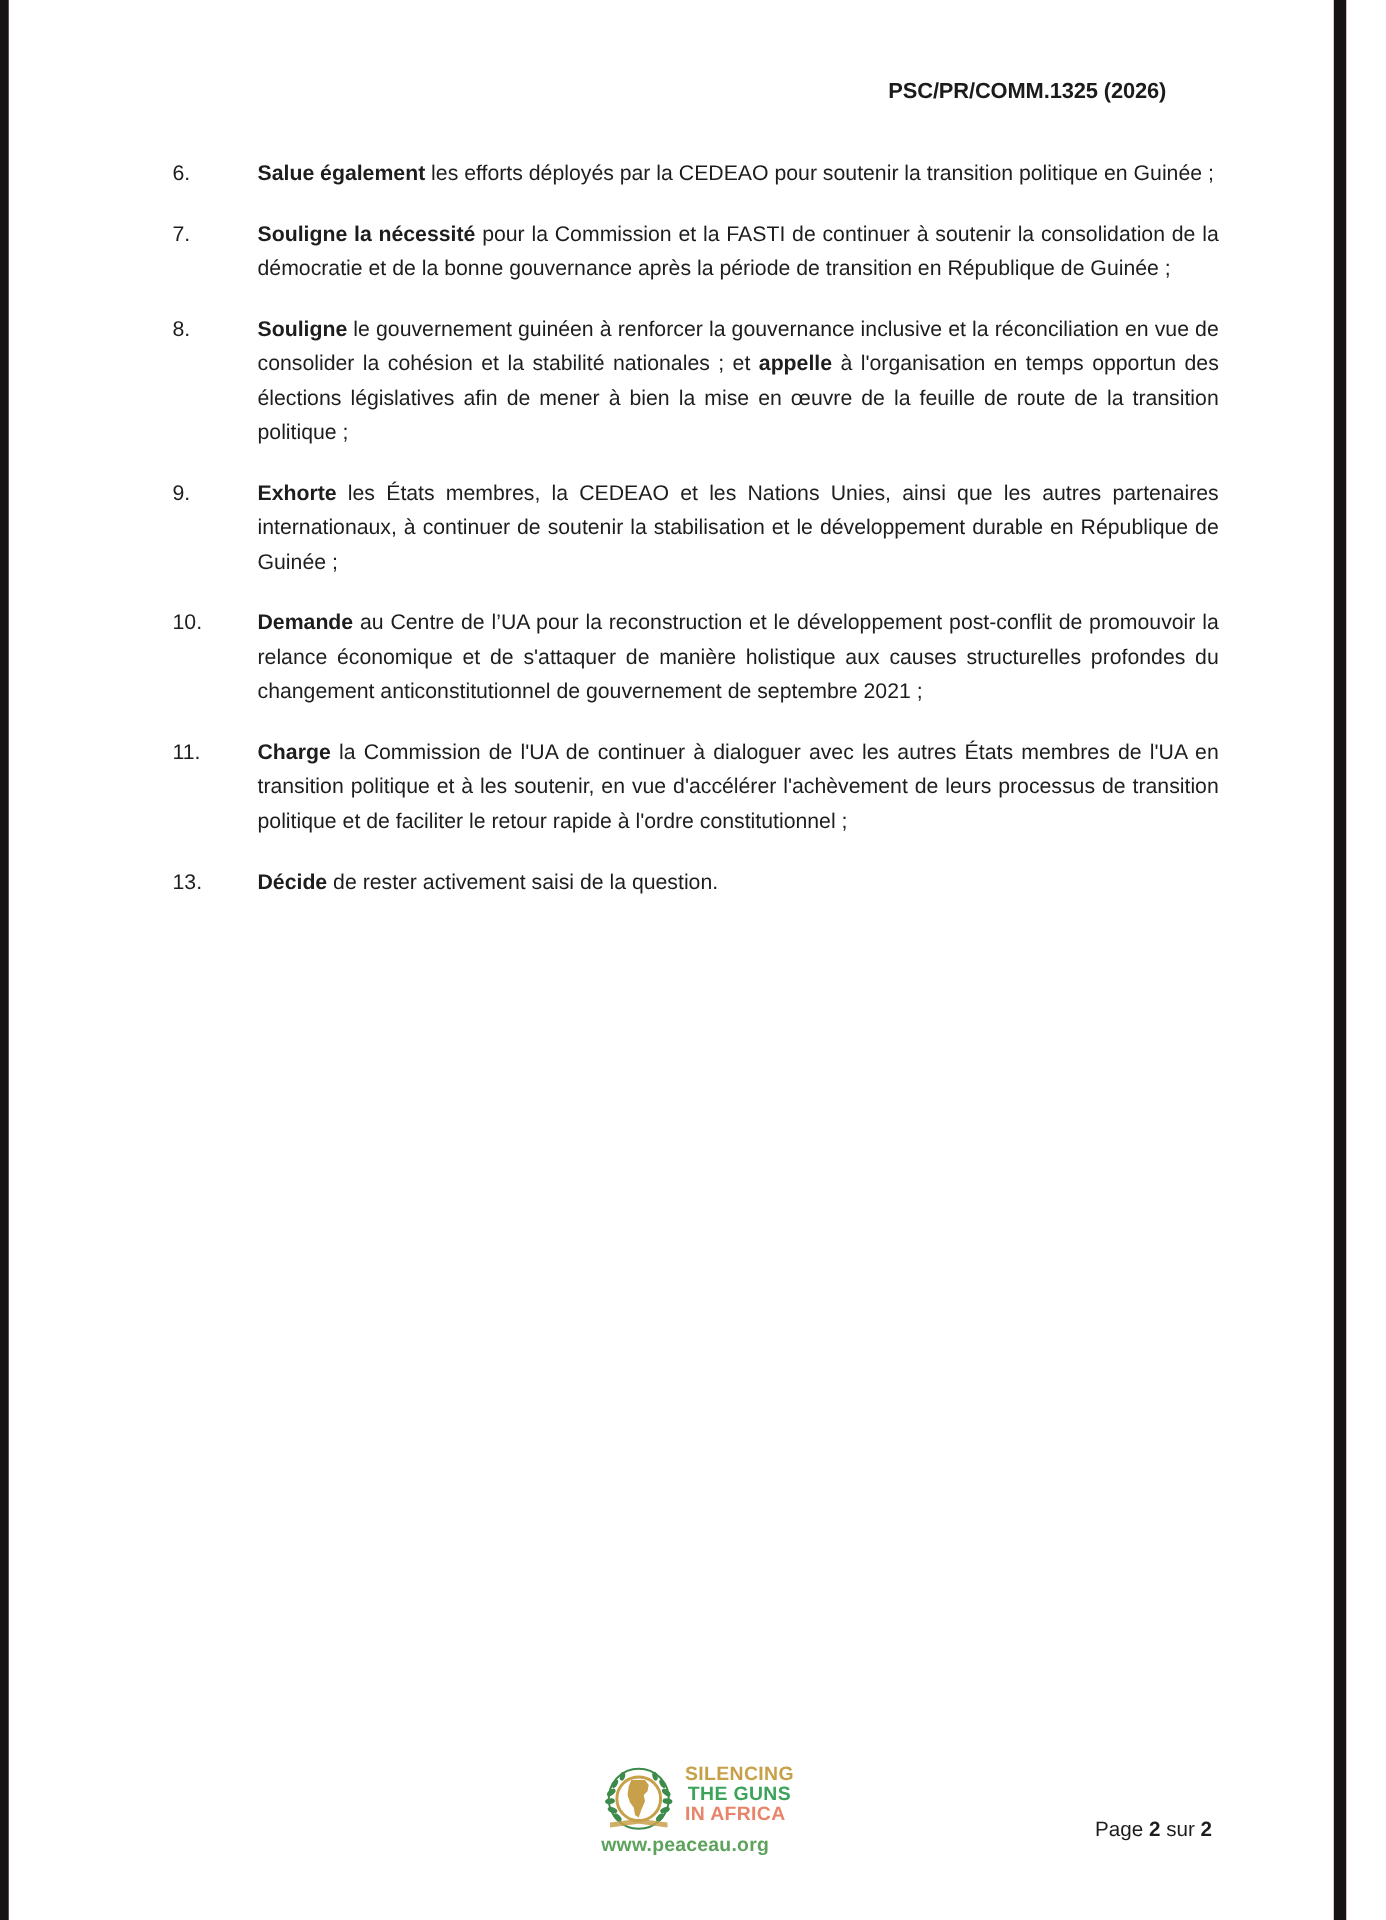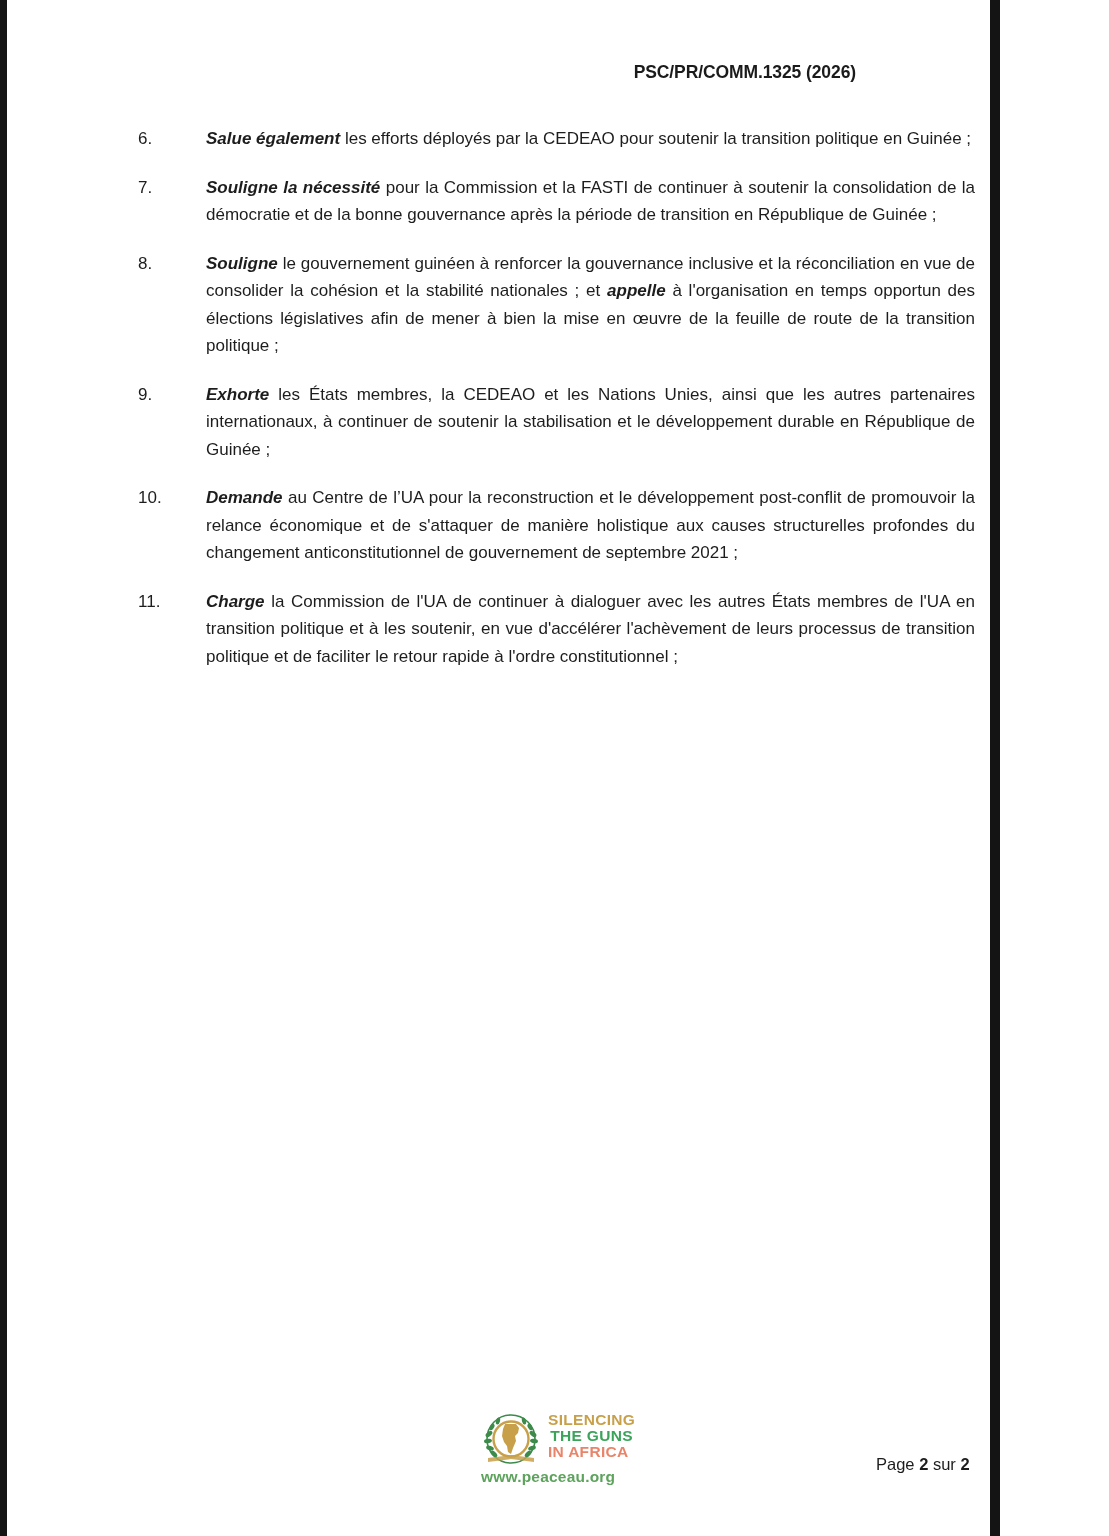--- a/index.html
+++ b/index.html
@@ -3,21 +3,21 @@
 <meta charset="utf-8">
 <title>PSC/PR/COMM.1325 (2026)</title>
 <style>
   html, body {
     margin: 0;
     padding: 0;
     background: #ffffff;
   }
   .page {
     position: relative;
-    width: 1000px;
+    width: 1077px;
     height: 1536px;
     background: #7f1d1d;
     overflow: hidden;
     box-sizing: border-box;
     font-family: "Liberation Sans", sans-serif;
     color: #1a1a1a;
   }
   
   .edge-left {
     position: absolute;
@@ -74,21 +74,20 @@
     line-height: 1.62;
     white-space: nowrap;
   }
   .para .txt {
     flex: 1 1 auto;
     text-align: justify;
     text-justify: inter-word;
   }
   .para .txt b {
     font-weight: bold;
-    font-style: italic;
     margin-top: 12px;
   }
   .para:last-child {
     margin-bottom: 0;
   }
   
   .para.short .txt {
     text-align: left;
   }
   .logo {
@@ -177,20 +176,24 @@
         <span class="num">10.</span>
         <span class="txt"><b>Demande</b><span> au Centre de l’UA pour la reconstruction et le développement post-conflit de promouvoir la relance économique et de s'attaquer de manière holistique aux causes structurelles profondes du changement anticonstitutionnel de gouvernement de septembre 2021 ;</span></span>
       </div>
 
       <div class="para">
         <span class="num">11.</span>
         <span class="txt"><b>Charge</b><span> la Commission de l'UA de continuer à dialoguer avec les autres États membres de l'UA en transition politique et à les soutenir, en vue d'accélérer l'achèvement de leurs processus de transition politique et de faciliter le retour rapide à l'ordre constitutionnel ;</span></span>
       </div>
 
 
+      <div class="para short">
+        <span class="num">13.</span>
+        <span class="txt"><b>Décide</b><span> de rester activement saisi de la question.</span></span>
+      </div>
 
     </div>
 
     <div class="logo">
       <div class="logo-mark">
         <svg viewBox="0 0 62 58" width="62" height="58" xmlns="http://www.w3.org/2000/svg">
 
           <circle cx="31" cy="27" r="24" fill="none" stroke="#3d8b4a" stroke-width="1.6"></circle>
 
           <g fill="#3d8b4a">

